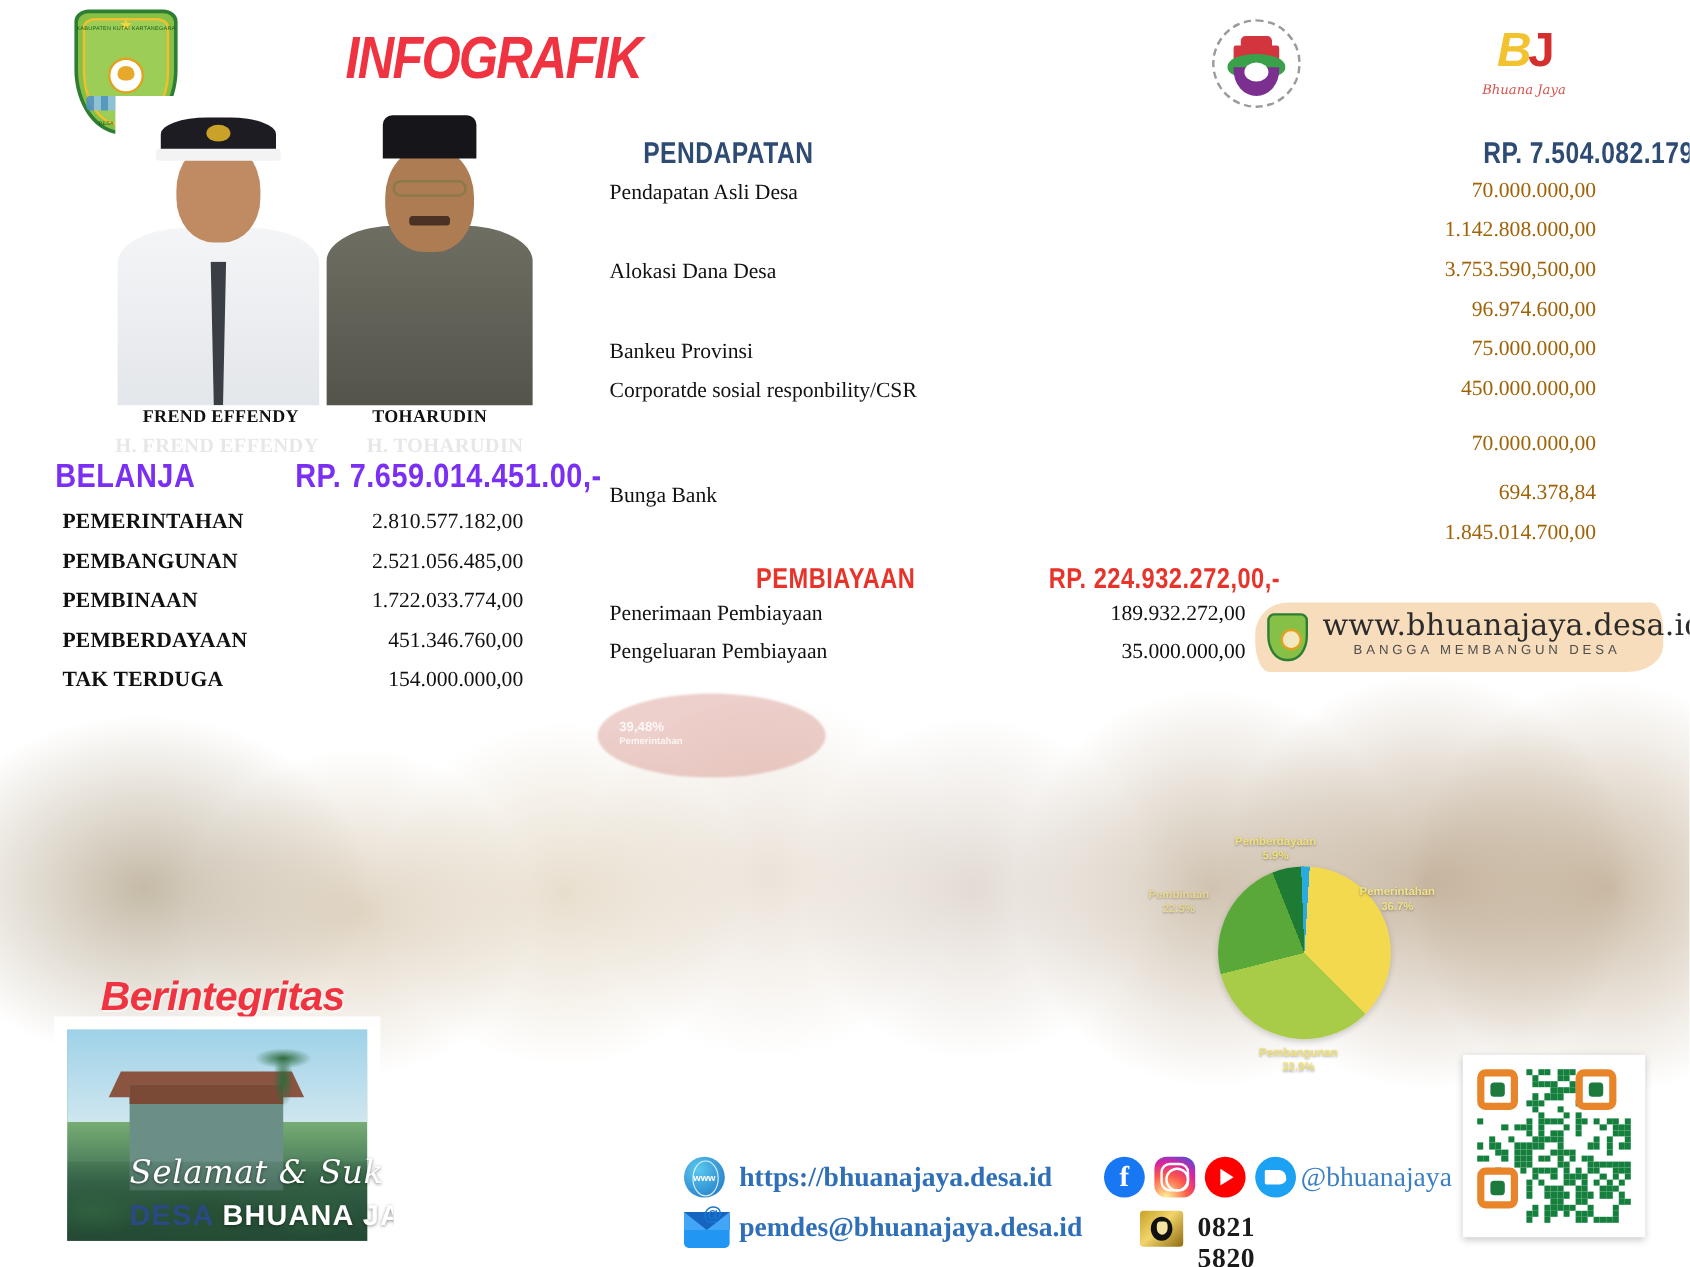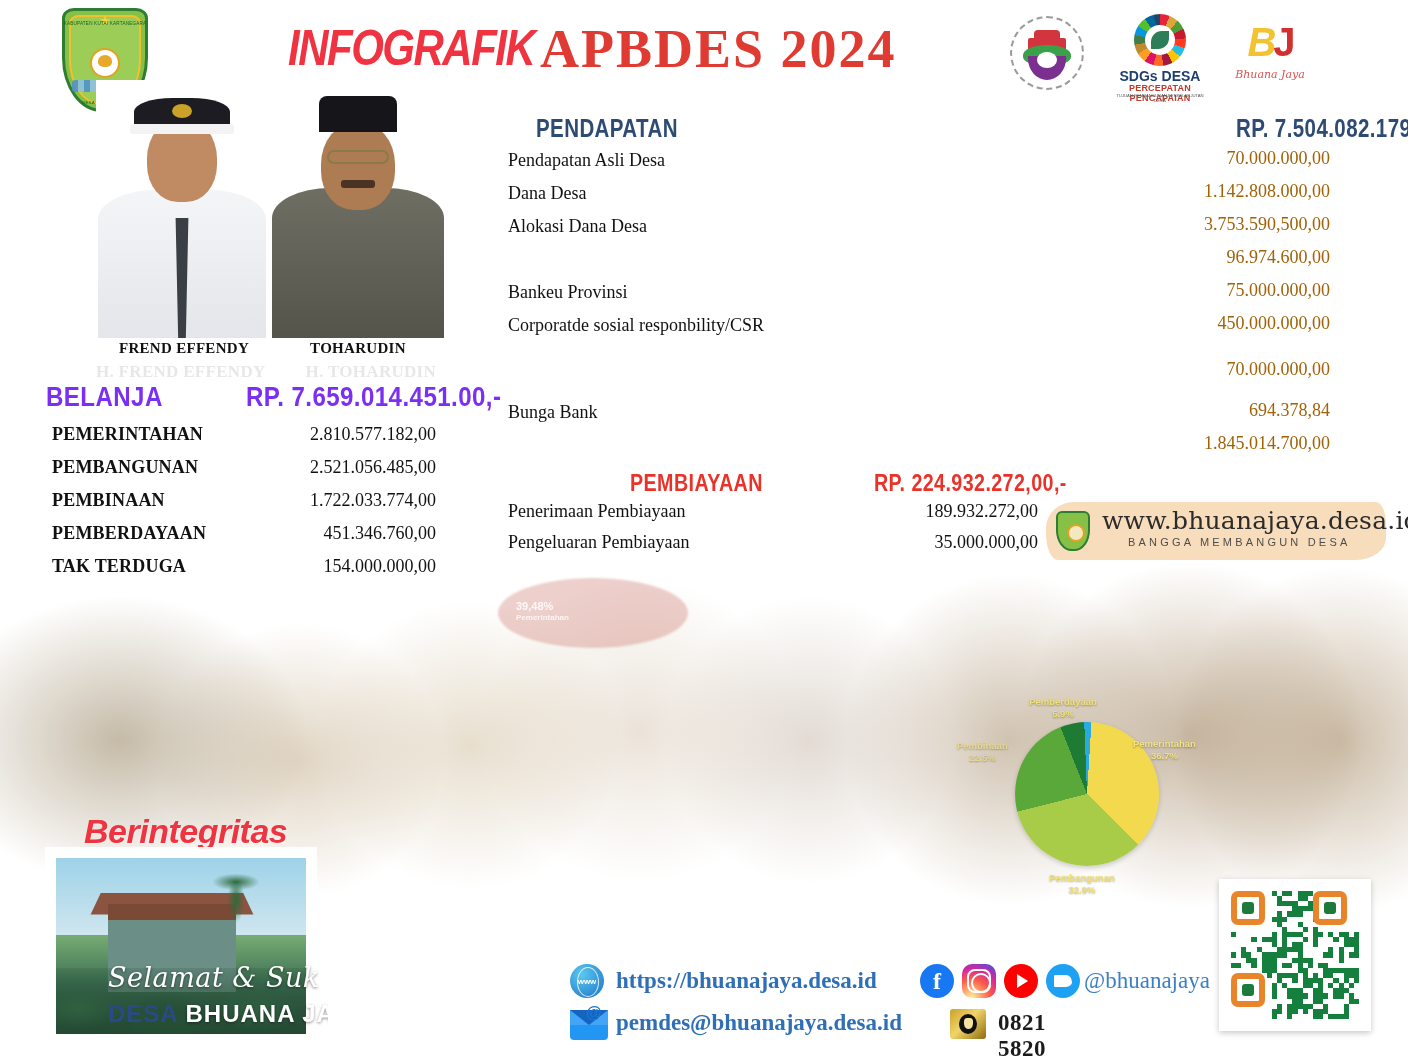--- a/index.html
+++ b/index.html
@@ -393,38 +393,29 @@
     <div class="inner"></div>
     <div class="star">★</div>
     <div class="wave"></div>
     <div class="ring"></div>
     <div class="bull"></div>
     <div class="txt-top">KABUPATEN KUTAI KARTANEGARA</div>
     <div class="txt-bot">DESA BHUANA JAYA</div>
   </div>
 
   <div class="infografik">INFOGRAFIK</div>
-  <div class="apbdes-title">APBDES 2024</div>
 
   <div class="logo-kemendesa">
     <div class="circ"></div>
     <div class="petal-red"></div>
     <div class="leaf-green"></div>
     <div class="hand-purple"></div>
     <div class="hand-white"></div>
   </div>
 
-  <div class="logo-sdgs">
-    <div class="sdg-wheel">
-        <div class="leafmark"></div>
-      </div>
-    <div class="t1">SDGs DESA</div>
-    <div class="t2">PERCEPATAN PENCAPAIAN</div>
-    <div class="t3">TUJUAN PEMBANGUNAN BERKELANJUTAN DESA</div>
-  </div>
 
   <div class="logo-bj">
     <div class="bj">B<i>J</i></div>
     <div class="cap">Bhuana Jaya</div>
   </div>
 
   <div class="officials">
     <div class="photo left">
       <div class="p-bg"></div>
       <div class="p-body" style="width:168px;height:148px;background:linear-gradient(180deg,#f4f5f7,#e3e6ea);"></div>
@@ -482,21 +473,20 @@
   <div class="pendapatan-head">
     <span class="lbl">PENDAPATAN</span>
     <span class="amt">RP.  7.504.082.179,00,-</span>
   </div>
   <div class="pend-rows">
     <div class="prow">
       <span class="k">Pendapatan Asli Desa</span>
       <span class="v">70.000.000,00</span>
     </div>
     <div class="prow">
-      <span class="k">Dana Desa</span>
       <span class="v">1.142.808.000,00</span>
     </div>
     <div class="prow">
       <span class="k">Alokasi Dana Desa</span>
       <span class="v">3.753.590,500,00</span>
     </div>
     <div class="prow">
       <span class="v">96.974.600,00</span>
     </div>
     <div class="prow">

